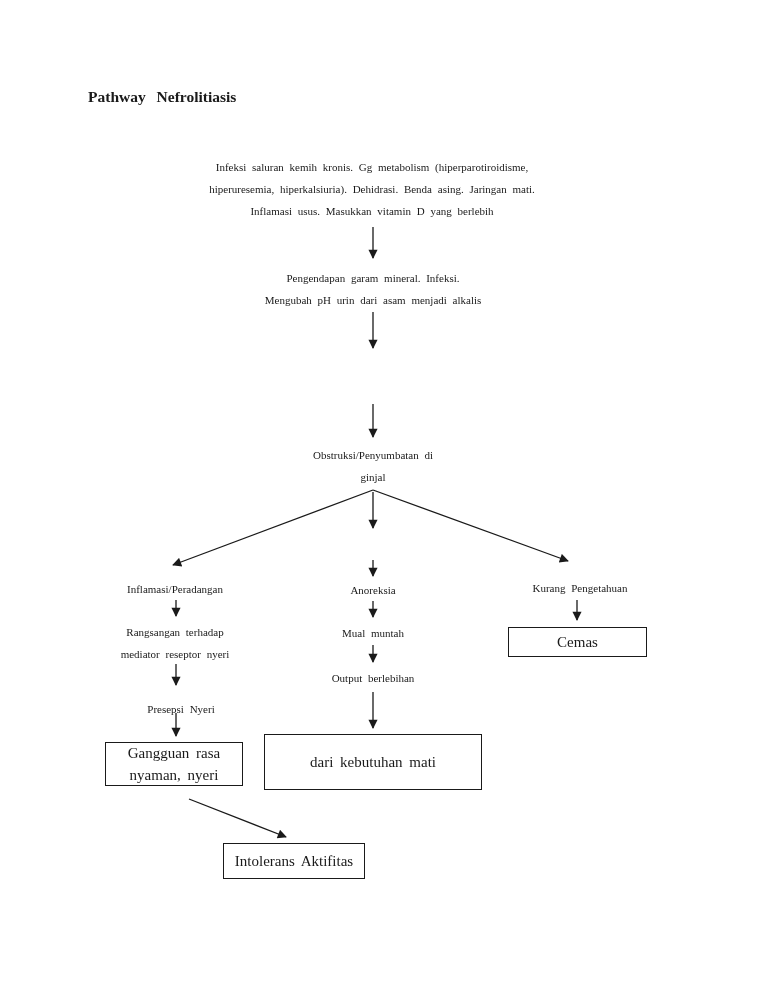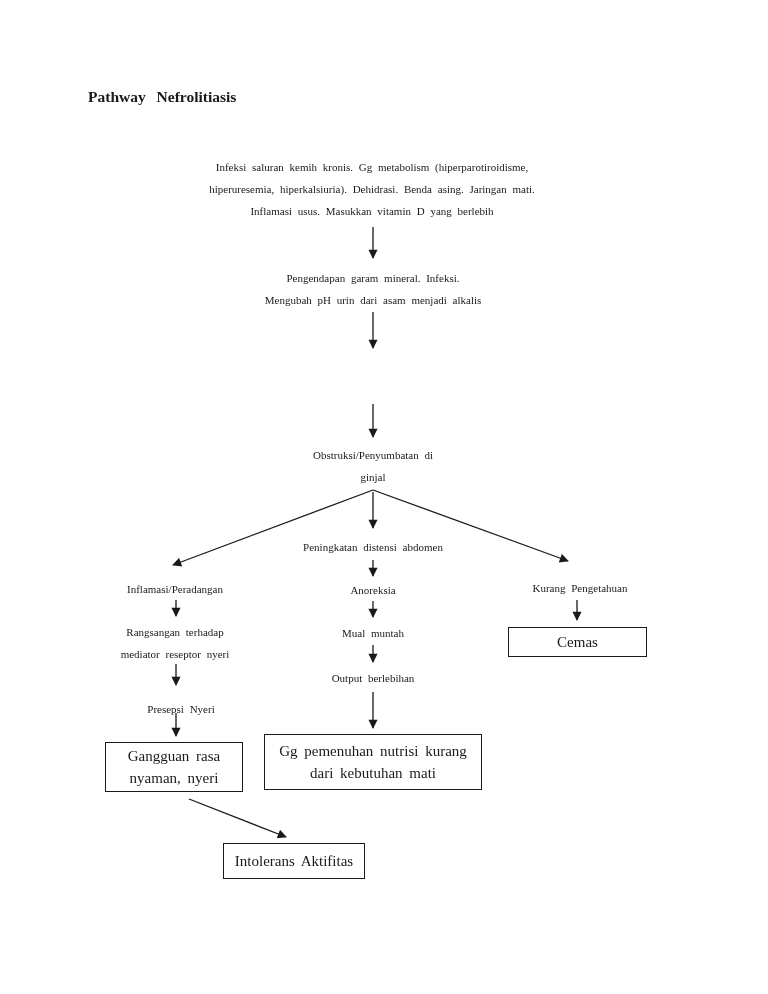--- a/index.html
+++ b/index.html
@@ -31,21 +31,21 @@
   #stone      { left:223px; top:358px; width:300px; }
   #obstr      { left:248px; top:444px; width:250px; }
   #distensi   { left:248px; top:536px; width:250px; }
   #inflamasi  { left:75px;  top:578px; width:200px; }
   #anoreksia  { left:297px; top:579px; width:152px; }
   #kurang     { left:480px; top:577px; width:200px; }
   #rangsangan { left:65px;  top:621px; width:220px; }
   #mual       { left:298px; top:622px; width:150px; }
   #output     { left:298px; top:667px; width:150px;text-align:center; }
   #presepsi   { left:106px; top:690px; width:150px;margin-top:8px; }
-  #gangguan   { left:105px; top:742px; width:138px; height:50px; }
+  #gangguan   { left:105px; top:742px; width:138px; height:44px; }
   #nutrisi    { left:264px; top:734px; width:218px; height:56px; }
   #cemas      { left:508px; top:627px; width:139px; height:30px; }
   #intolerans { left:223px; top:843px; width:142px; height:36px; }
 </style>
 </head>
 <body>
 
 <div class="canvas">
 
   <div class="title">Pathway  Nefrolitiasis</div>
@@ -85,21 +85,20 @@
     <span class="ln">Pengendapan garam mineral. Infeksi.</span>
     <span class="ln">Mengubah pH urin dari asam menjadi alkalis</span>
   </div>
 
 
   <div class="node" id="obstr">
     <span class="ln">Obstruksi/Penyumbatan di</span>
     <span class="ln">ginjal</span>
   </div>
 
-  <div class="node" id="distensi">Peningkatan distensi abdomen</div>
 
   <div class="node" id="inflamasi">Inflamasi/Peradangan</div>
 
   <div class="node" id="anoreksia">Anoreksia</div>
 
   <div class="node" id="kurang">Kurang Pengetahuan</div>
 
   <div class="node" id="rangsangan">
     <span class="ln">Rangsangan terhadap</span>
     <span class="ln">mediator reseptor nyeri</span>
@@ -114,21 +113,20 @@
   <div class="box" id="cemas">
     <span class="ln">Cemas</span>
   </div>
 
   <div class="box" id="gangguan">
     <span class="ln">Gangguan rasa</span>
     <span class="ln">nyaman, nyeri</span>
   </div>
 
   <div class="box" id="nutrisi">
-    <span class="ln">Gg pemenuhan nutrisi kurang</span>
     <span class="ln">dari kebutuhan mati</span>
   </div>
 
   <div class="box" id="intolerans">
     <span class="ln">Intolerans Aktifitas</span>
   </div>
 
 </div>
 
 </body></html>

